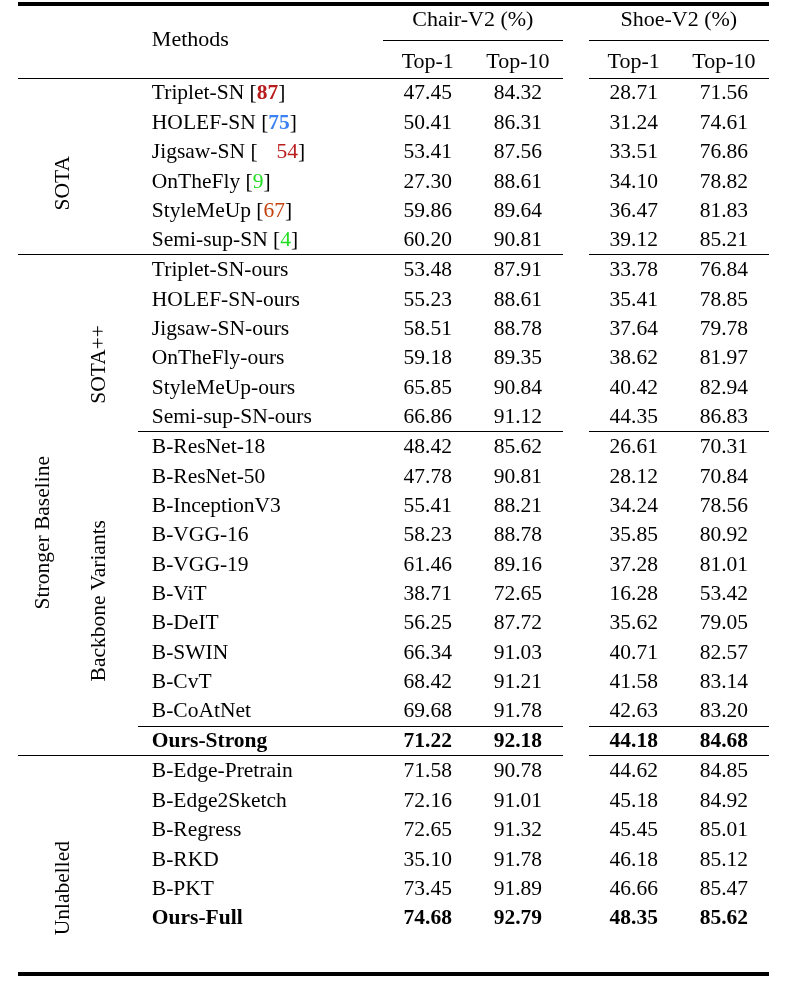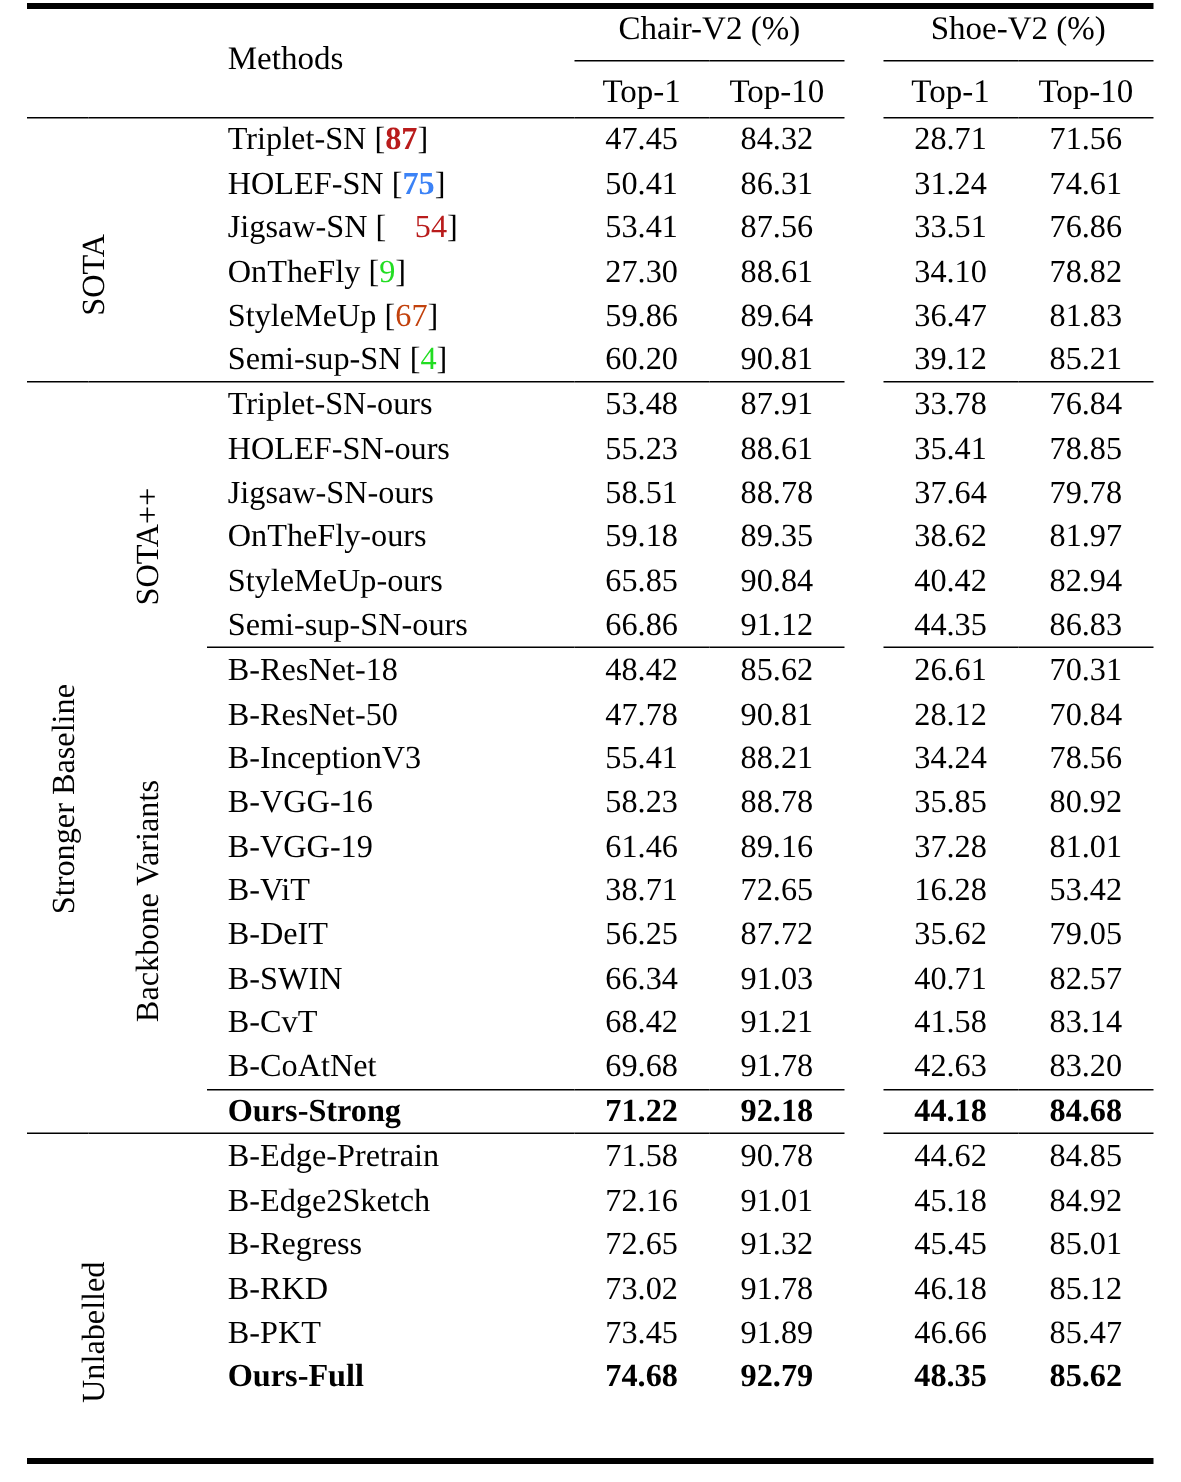--- a/index.html
+++ b/index.html
@@ -507,21 +507,21 @@
           <td class="cell-num">91.32</td>
           <td></td>
           <td class="cell-num">45.45</td>
           <td class="cell-num">85.01</td>
         </tr>
         <tr class="data-row">
           <td></td>
           <td></td>
           <td></td>
           <td class="cell-method">B-RKD</td>
-          <td class="cell-num">73.02</td>
+          <td class="cell-num">35.10</td>
           <td class="cell-num">91.78</td>
           <td></td>
           <td class="cell-num">46.18</td>
           <td class="cell-num">85.12</td>
         </tr>
         <tr class="data-row">
           <td></td>
           <td></td>
           <td></td>
           <td class="cell-method">B-PKT</td>

